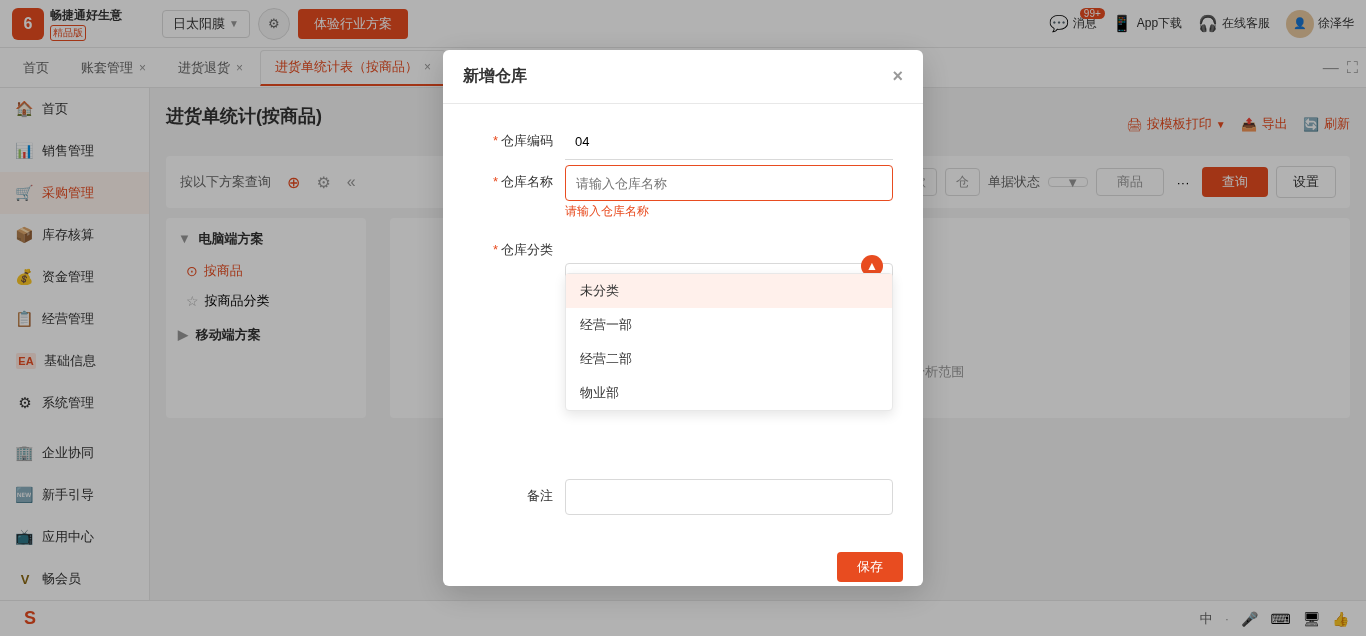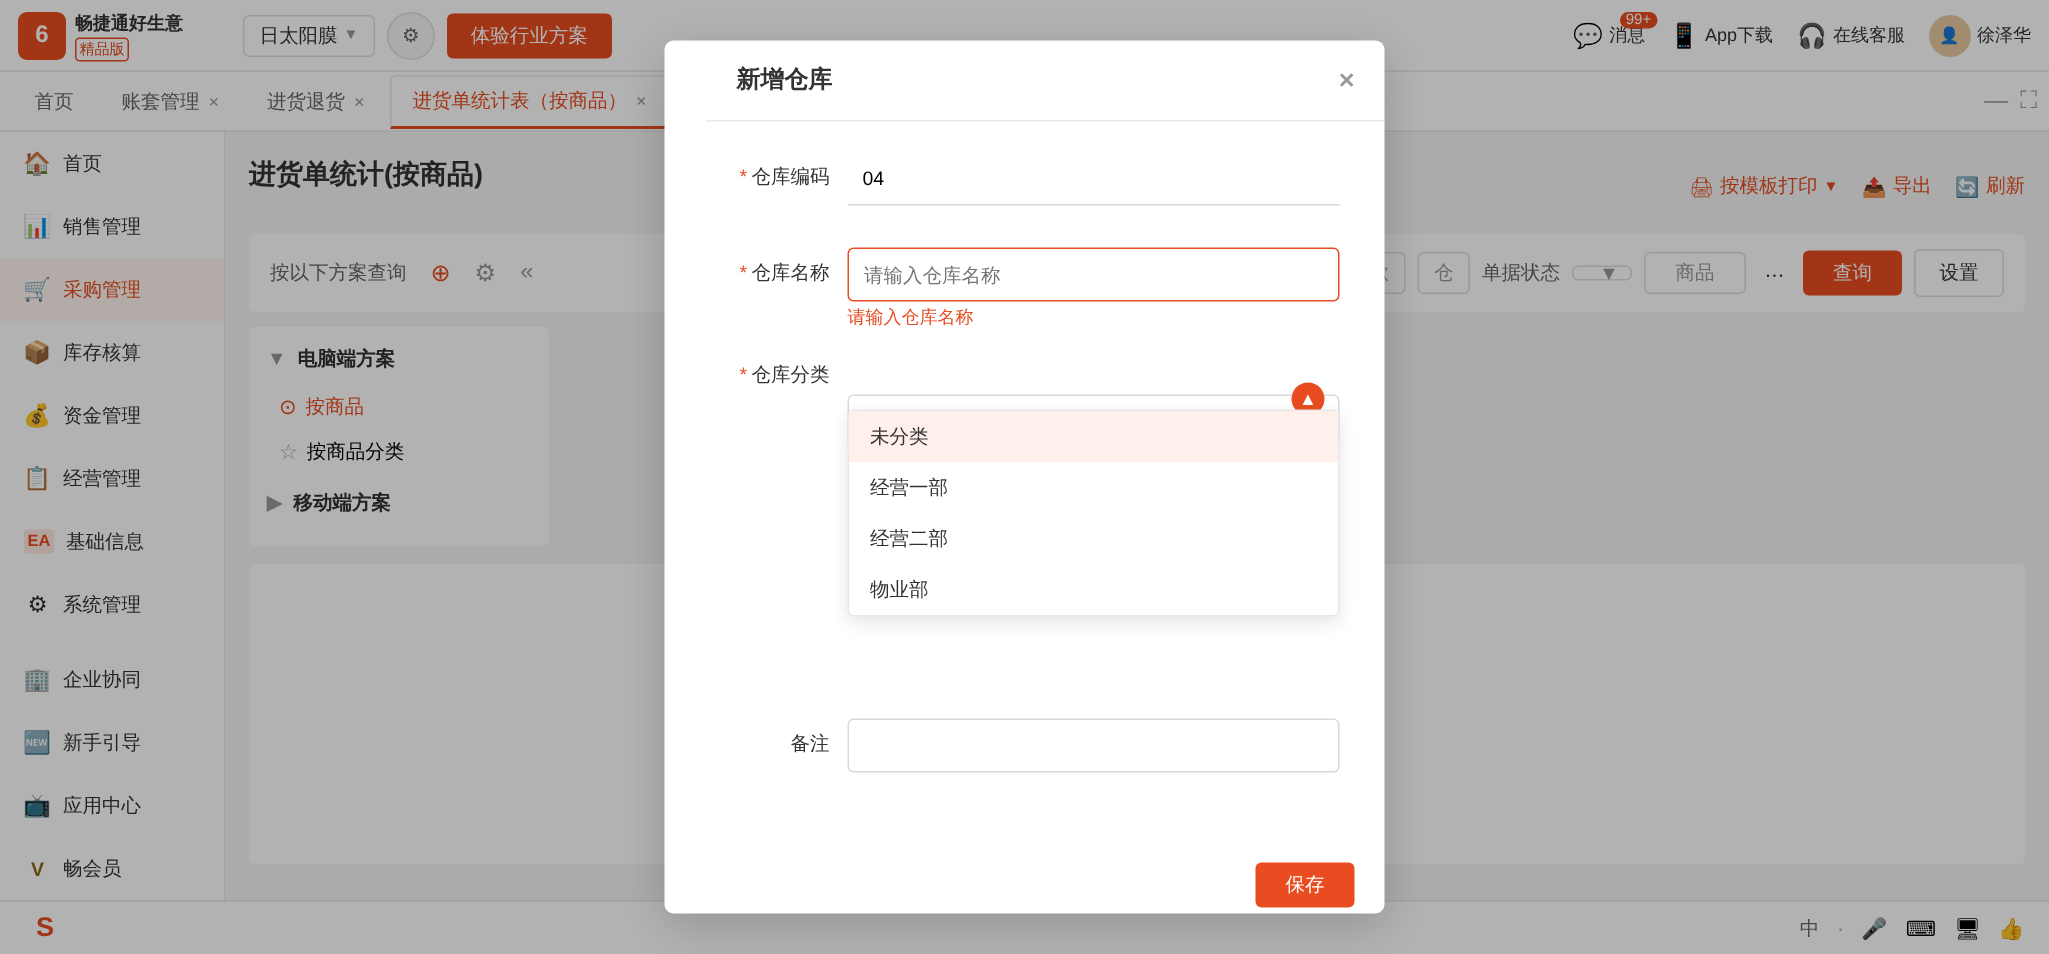--- a/index.html
+++ b/index.html
@@ -183,31 +183,31 @@
       border-radius: 6px;
       width: 480px;
       box-shadow: 0 8px 32px rgba(0,0,0,0.18);
       position: relative;
       z-index: 101;
     }
     .modal-header {
       display: flex; align-items: center; justify-content: space-between;
       padding: 16px 20px;
       border-bottom: 1px solid #e8e8e8;
-      font-size: 16px; font-weight: bold; color: #333; margin-left: 28px;
+      font-size: 16px; font-weight: bold; color: #333;
     }
     .modal-close {
       cursor: pointer; color: #999; font-size: 18px;
     }
     .modal-body {
       padding: 20px 30px;
     }
     .form-row {
       display: flex; align-items: flex-start;
-      margin-bottom: 28px;
+      margin-bottom: 5px;
       position: relative;
     }
     .form-label {
       width: 80px; font-size: 13px; color: #333;
       padding-top: 8px; text-align: right; margin-right: 12px;
       flex-shrink: 0;
     }
     .form-label.required::before {
       content: '*'; color: #e84c20; margin-right: 3px;
     }
@@ -439,21 +439,21 @@
         <div style="border:1px solid #ddd;border-radius:4px;padding:4px 28px 4px 10px;font-size:13px;color:#999;position:relative;">
           <span style="position:absolute;right:8px;top:50%;transform:translateY(-50%);color:#999;">▼</span>
         </div>
         <div style="border:1px solid #ddd;border-radius:4px;padding:4px 20px;font-size:13px;color:#999;">商品</div>
         <div style="display:flex;align-items:center;justify-content:center;width:22px;height:22px;">···</div>
         <button class="btn-primary">查询</button>
         <button class="btn-default">设置</button>
       </div>
     </div>
 
-    <div style="display:flex;gap:12px;flex-direction:column;">
+    <div style="display:flex;gap:12px;">
 
       <div class="filter-panel">
         <div class="filter-title">
           <span style="cursor:pointer;color:#999;margin-right:4px;">▼</span>
           <span>电脑端方案</span>
         </div>
         <div class="filter-item active">
           <span style="color:#e84c20;font-size:14px;">⊙</span>
           <span>按商品</span>
         </div>

